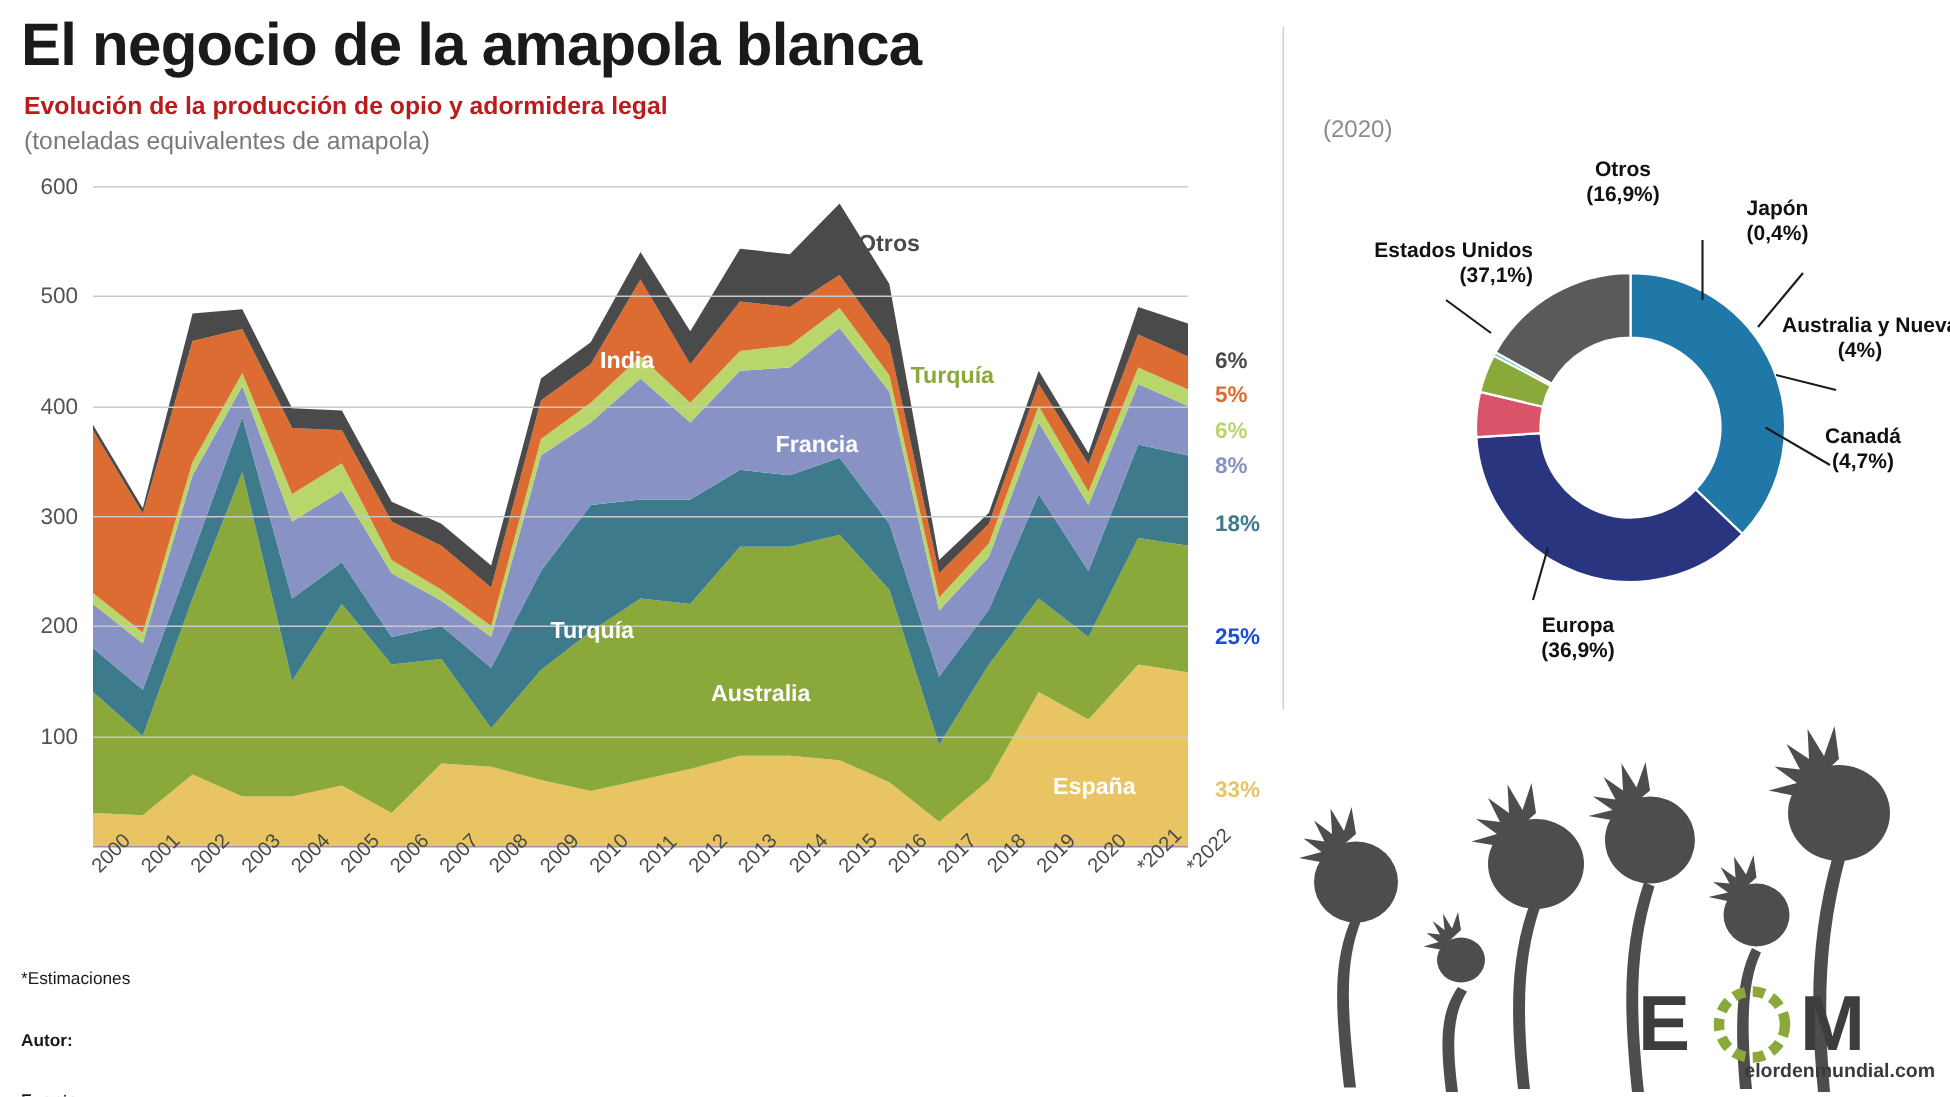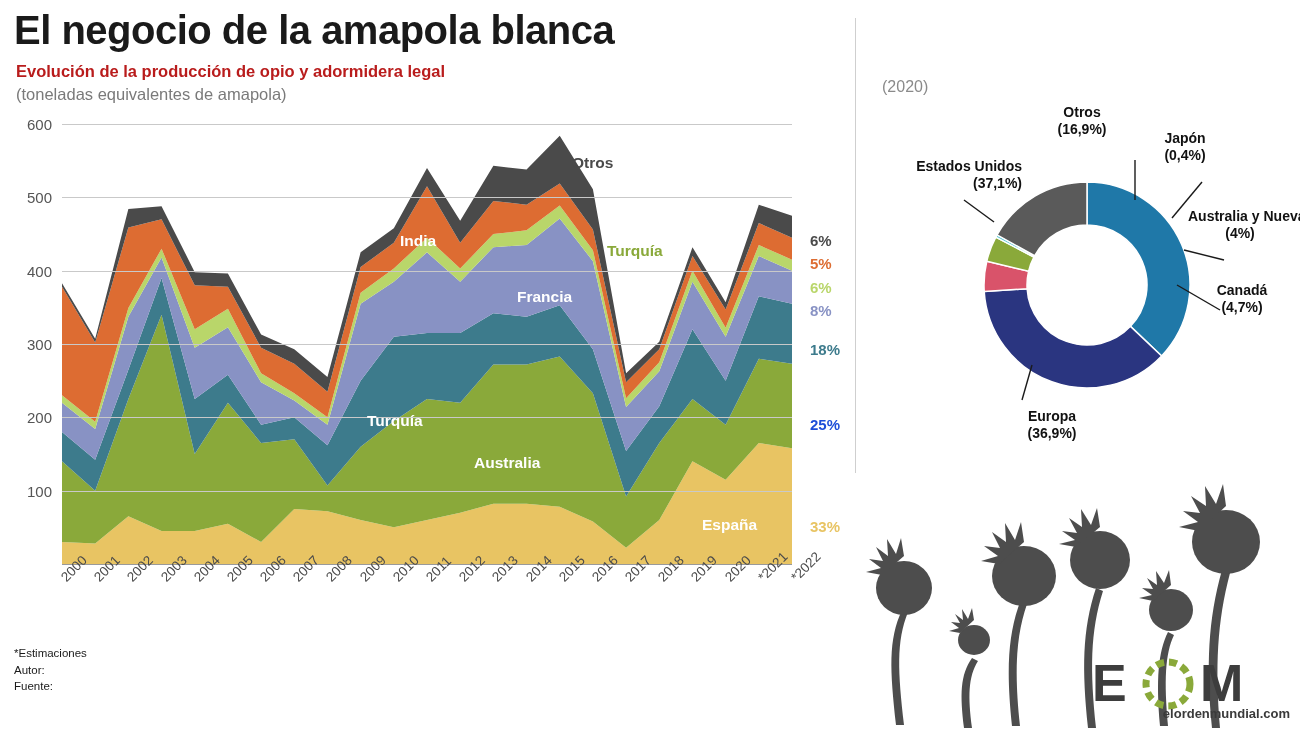--- a/index.html
+++ b/index.html
@@ -51,21 +51,21 @@
     position:absolute; font-size:15.5px; font-weight:bold;
     white-space:nowrap;
   }
   .rightpct {
     position:absolute; font-size:15px; font-weight:bold; white-space:nowrap;
   }
   #footnotes {
     position:absolute; left:14px; top:645px; font-size:11.5px; line-height:1.45;
     color:#1a1a1a;
   }
-  #footnotes .b { font-weight:normal; }
+  #footnotes .b { font-weight:bold;margin-top:24px; }
   
   #divider {
     position:absolute; left:855px; top:18px; width:1px; height:455px;
     background:#cfcfcf;
   }
   
   #right { position:absolute; left:860px; top:0; width:440px; height:731px; }
   #rtitle {
     position:absolute; left:20px; top:28px; width:400px;
     font-size:16.5px; font-weight:bold; color:#5a5a5a; line-height:1.25;

